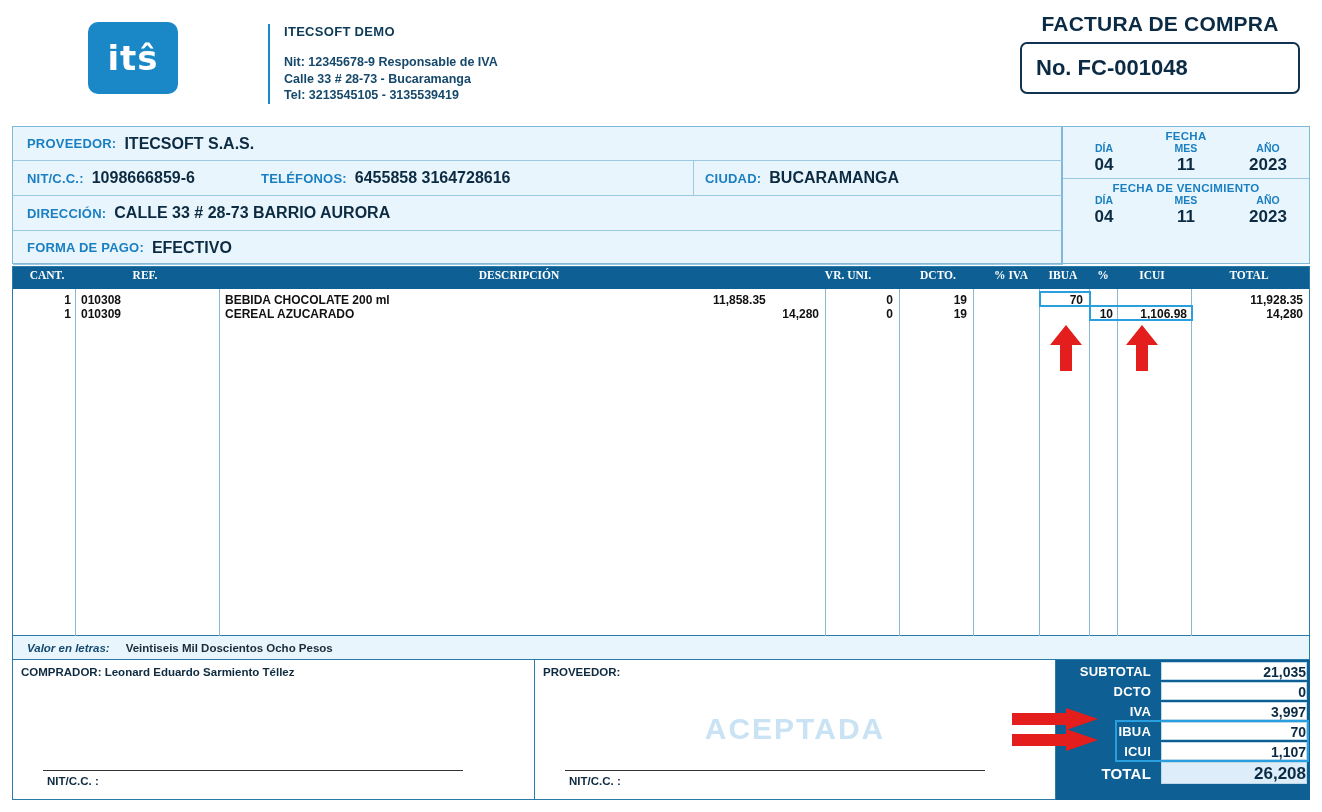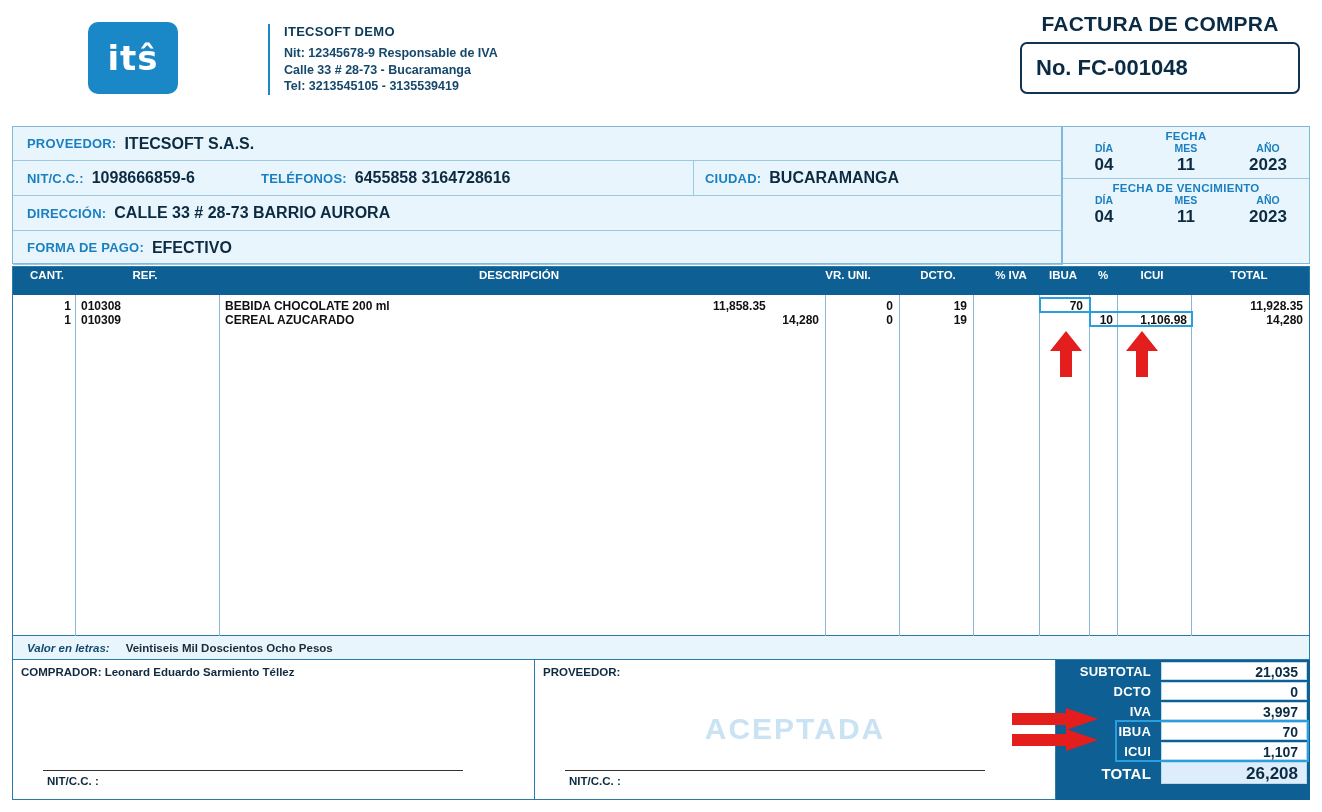--- a/index.html
+++ b/index.html
@@ -40,21 +40,21 @@
   .company-block {
     position: absolute;
     left: 268px; top: 24px;
     border-left: 2px solid #1a87c6;
     padding-left: 14px;
     color: #0d3c5c;
   }
   .company-block .c-name {
     font-size: 13px; font-weight: bold; color: #0b3a58;
     letter-spacing: 0.3px;
-    margin-bottom: 6px;
+    margin-bottom: 15px;
   }
   .company-block .c-line {
     font-size: 12.5px; font-weight: bold; color: #15486b;
     line-height: 16.5px;
   }
   .doc-title {
     position: absolute;
     right: 22px; top: 12px;
     width: 280px;
     text-align: center;
@@ -140,25 +140,26 @@
   
   .items {
     position: absolute;
     left: 12px; top: 266px;
     width: 1298px; height: 370px;
     border: 1px solid #2b7ba8;
     background: #ffffff;
   }
   .items-head {
     position: relative;
-    height: 28px;
+    height: 22px;
     background: #0e5f93;
     color: #ffffff;
     font-size: 11.5px;
     font-weight: bold;
+    font-family: Liberation Serif, serif;
   }
   .items-head .th {
     position: absolute;
     top: 2px;
     text-align: center;
     white-space: nowrap;
   }
   .items-body { position: relative; height: 351px; }
   .colsep {
     position: absolute;
@@ -270,21 +271,20 @@
   }
   .trow .tv {
     flex: 1;
     height: 18px;
     margin-right: 2px;
     background: #ffffff;
     color: #0b2b45;
     font-size: 14px;
     font-weight: bold;
     text-align: right;
-    padding-right: 8px;
     line-height: 18px;
     border: 1px solid #bcd9ea;
   }
   .trow.big { height: 24px; }
   .trow.big .tl { font-size: 15px; }
   .trow.big .tv { height: 22px; font-size: 17px; line-height: 22px; background: #ddeefa; }
 
   .tot-hl {
     position: absolute;
     border: 2px solid #2a9fe0;

